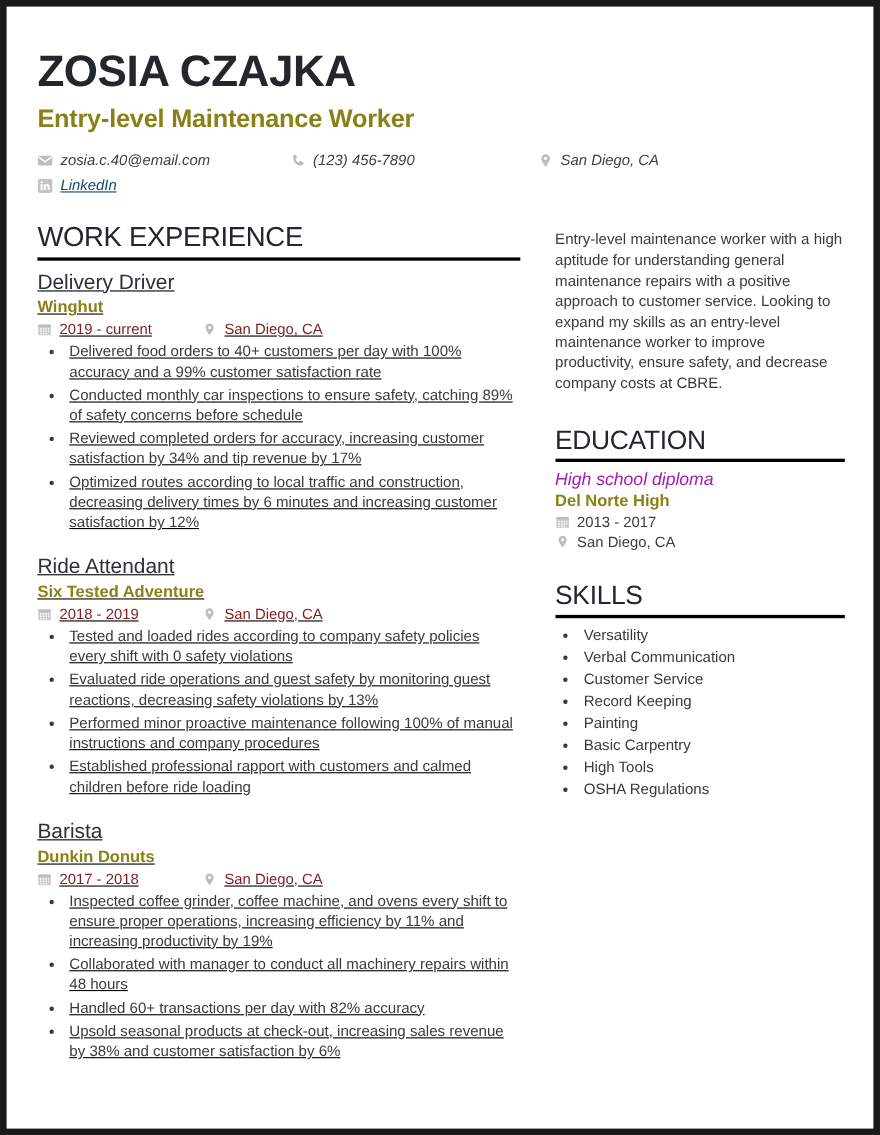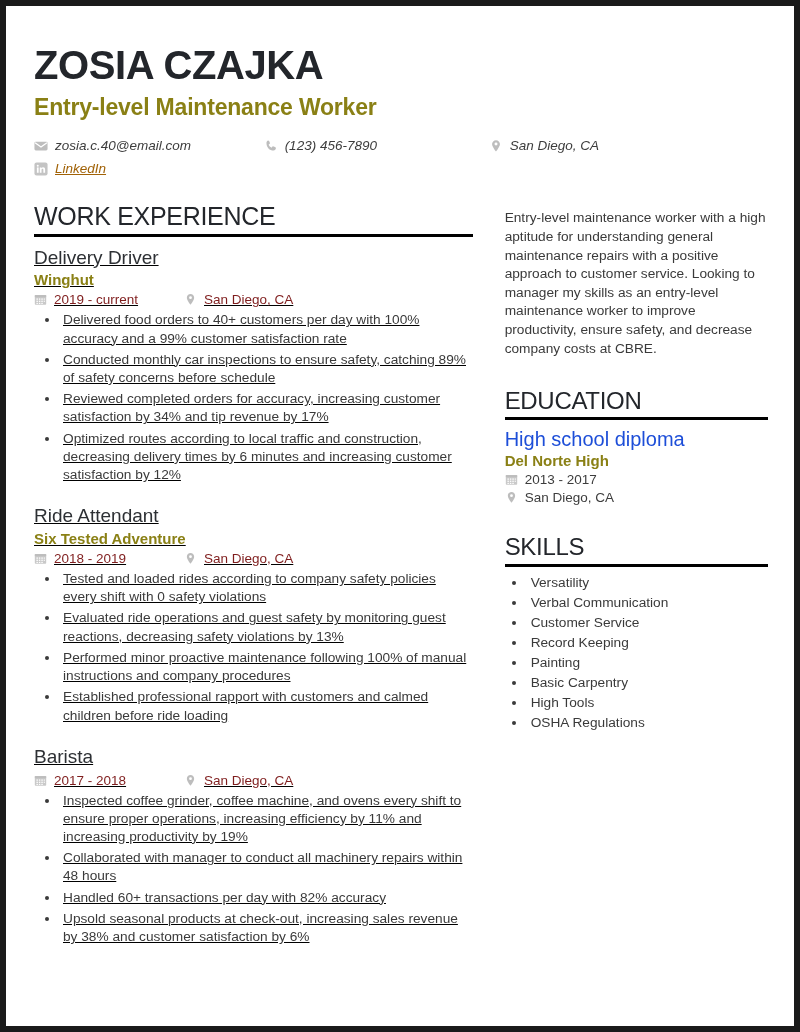--- a/index.html
+++ b/index.html
@@ -67,21 +67,21 @@
   .c-loc    { width: 180px; }
 
   .ic {
     display: inline-block;
     margin-right: 7px;
     flex: 0 0 auto;
     line-height: 0;
   }
 
   .link {
-    color: #a16207;
+    color: #0c4a6e;
     text-decoration: underline;
     font-size: 13.5px;
   }
 
   
   .cols {
     display: flex;
     margin-top: 22px;
   }
 
@@ -136,21 +136,21 @@
   }
 
   .objective {
     margin-top: 7px;
     font-size: 13.7px;
     line-height: 1.36;
     color: #3a3a3a;
   }
 
   .edu { margin-top: 8px; }
-  .edu-deg { font-size: 20px; color: #1d4ed8; }
+  .edu-deg { font-size: 16px; color: #a21caf; font-style: italic; }
   .edu-school { font-size: 15px; font-weight: bold; color: #8a8015; margin-top: 1px; }
   .edu-row { display: flex; align-items: center; font-size: 13.5px; color: #3d3d3d; margin-top: 3px; }
 
   ul.skills { margin: 6px 0 0 22px; }
   ul.skills li {
     font-size: 13.7px;
     line-height: 1.46;
     color: #3a3a3a;
     padding-left: 4px;
   }
@@ -306,20 +306,21 @@
         <ul class="bullets">
           <li>Tested and loaded rides according to company safety policies every shift with 0 safety violations</li>
           <li>Evaluated ride operations and guest safety by monitoring guest reactions, decreasing safety violations by 13%</li>
           <li>Performed minor proactive maintenance following 100% of manual instructions and company procedures</li>
           <li>Established professional rapport with customers and calmed children before ride loading</li>
         </ul>
       </div>
 
       <div class="job job-gap">
         <div class="job-pos">Barista</div>
+        <div class="job-co">Dunkin Donuts</div>
         <div class="meta">
           <span class="m-date">
             <span class="ic">
               <svg width="13" height="13" viewBox="0 0 16 16">
                   <rect x="1" y="2.6" width="14" height="12" rx="1" fill="#c9c9c9"></rect>
                   <rect x="1" y="2.6" width="14" height="2.6" fill="#bdbdbd"></rect>
                   <rect x="3" y="6.7" width="1.8" height="1.6" fill="#ffffff"></rect>
                   <rect x="6" y="6.7" width="1.8" height="1.6" fill="#ffffff"></rect>
                   <rect x="9" y="6.7" width="1.8" height="1.6" fill="#ffffff"></rect>
                   <rect x="12" y="6.7" width="1.3" height="1.6" fill="#ffffff"></rect>
@@ -350,21 +351,21 @@
           <li>Handled 60+ transactions per day with 82% accuracy</li>
           <li>Upsold seasonal products at check-out, increasing sales revenue by 38% and customer satisfaction by 6%</li>
         </ul>
       </div>
 
     </div>
 
     <div class="col-right">
 
       <div class="sp-obj">
-        <div class="objective">Entry-level maintenance worker with a high aptitude for understanding general maintenance repairs with a positive approach to customer service. Looking to manager my skills as an entry-level maintenance worker to improve productivity, ensure safety, and decrease company costs at CBRE.</div>
+        <div class="objective">Entry-level maintenance worker with a high aptitude for understanding general maintenance repairs with a positive approach to customer service. Looking to expand my skills as an entry-level maintenance worker to improve productivity, ensure safety, and decrease company costs at CBRE.</div>
       </div>
 
       <div class="sp-edu">
         <div class="sec-head">EDUCATION</div>
         <div class="edu">
           <div class="edu-deg">High school diploma</div>
           <div class="edu-school">Del Norte High</div>
           <div class="edu-row">
             <span class="ic">
               <svg width="13" height="13" viewBox="0 0 16 16">

